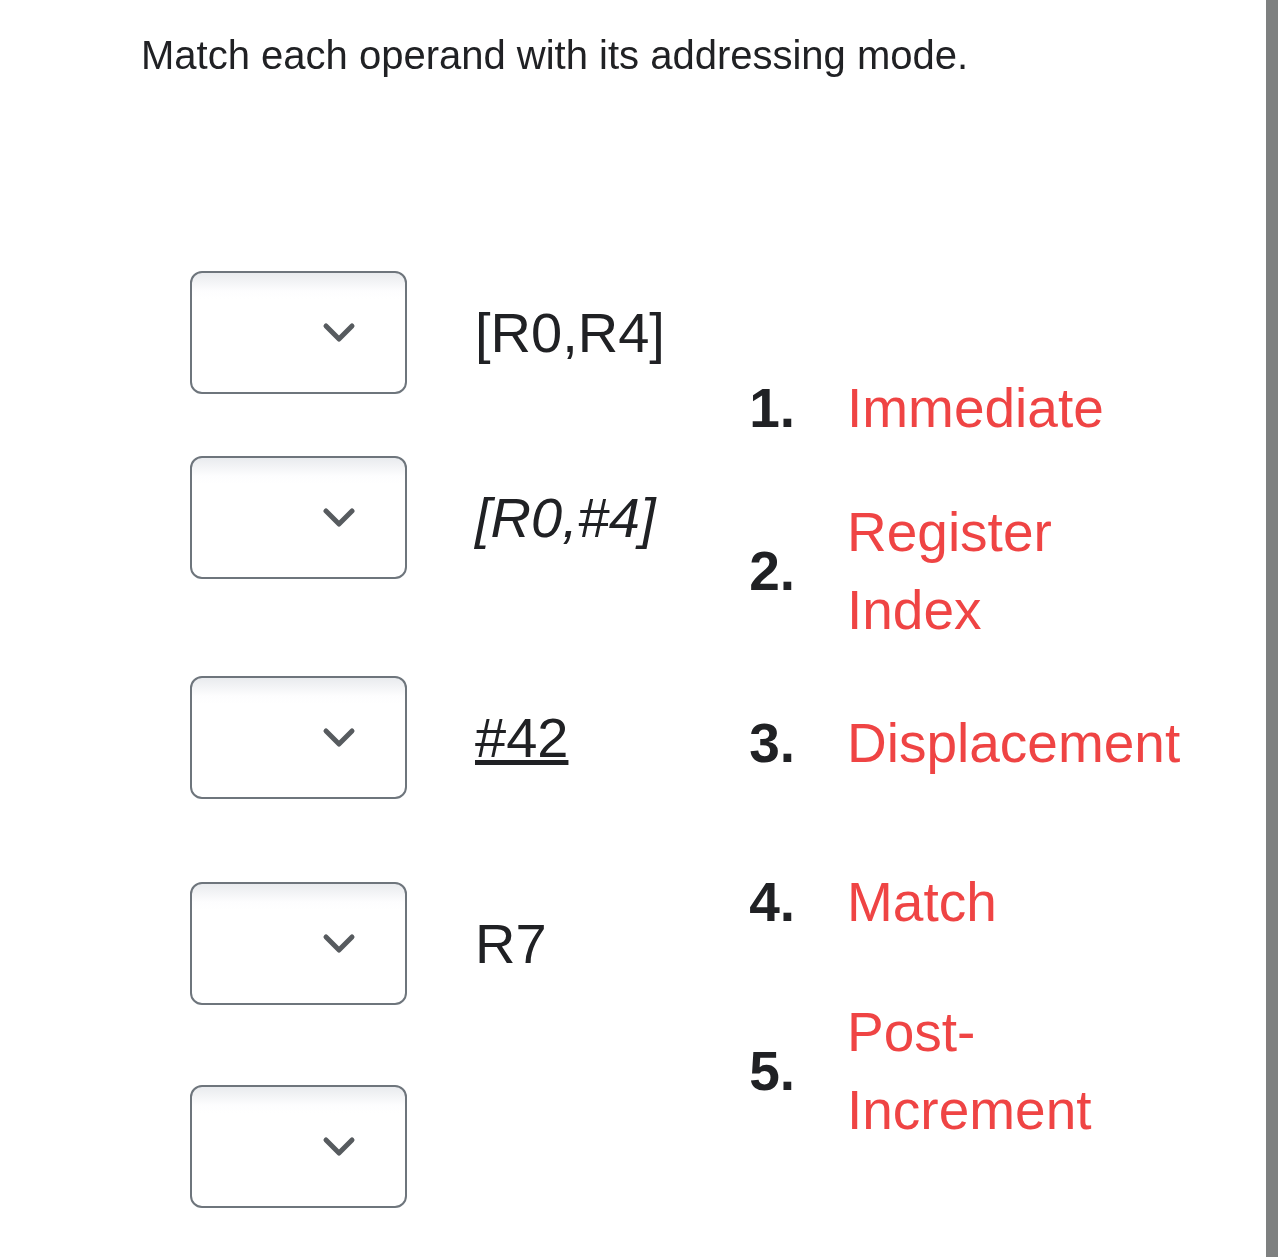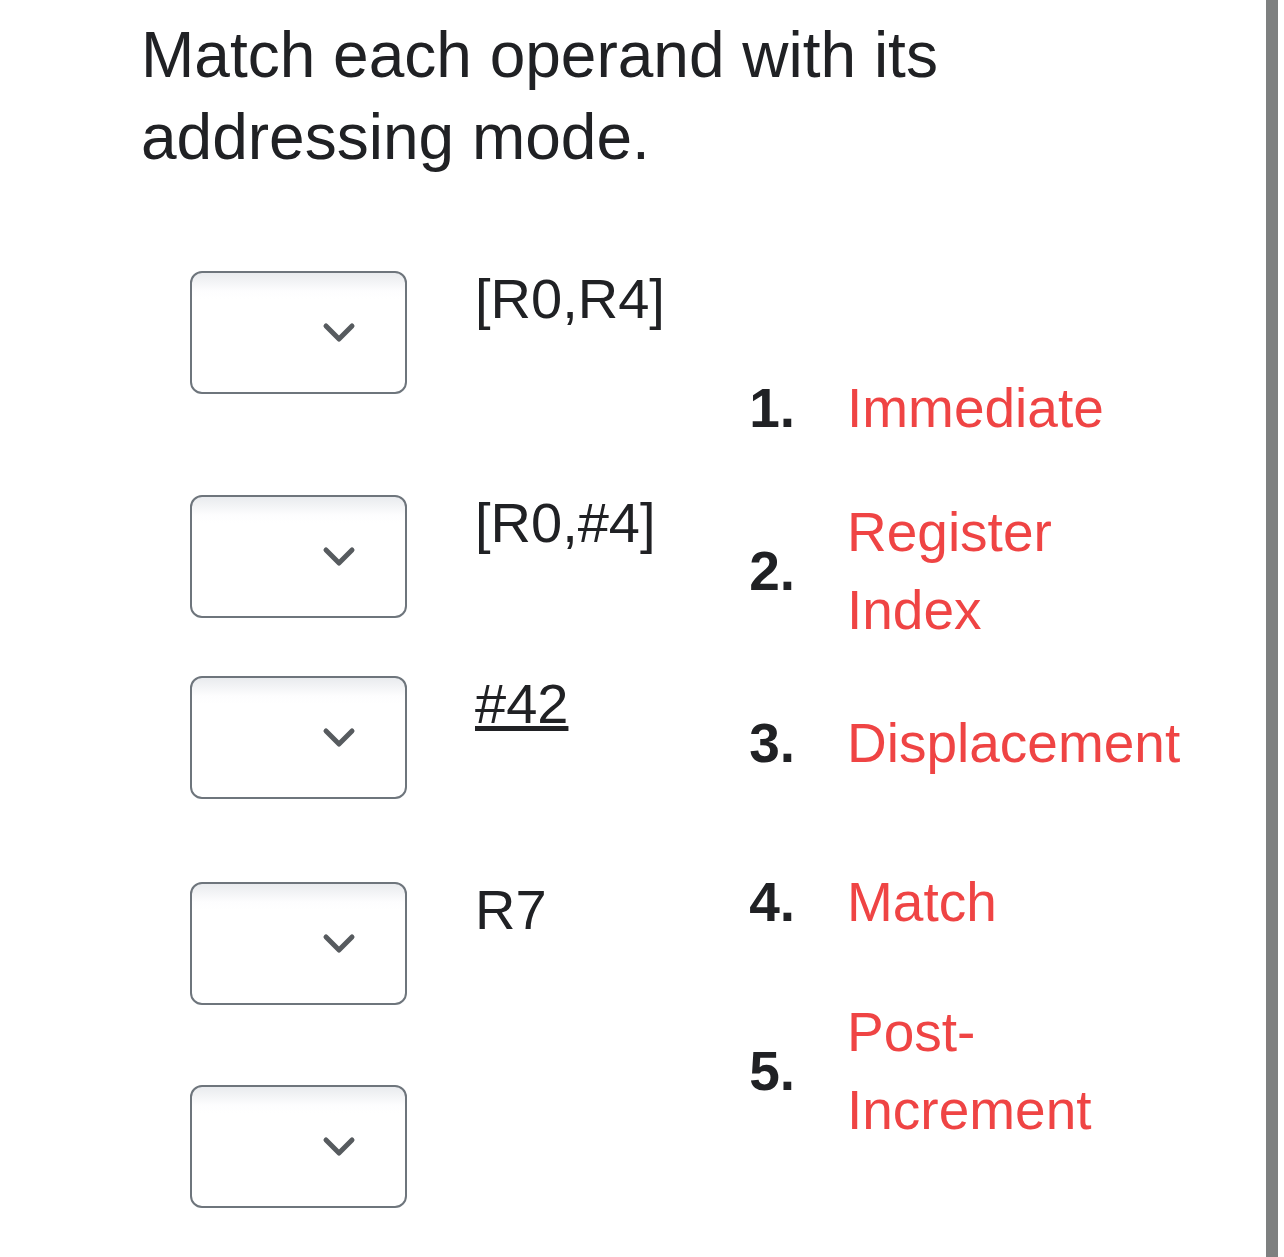--- a/index.html
+++ b/index.html
@@ -7,30 +7,30 @@
     width: 1284px; height: 1257px;
     font-family: "Liberation Sans", sans-serif;
     color: #202124;
     overflow: hidden;
   }
   .canvas { position: relative; width: 1284px; height: 1257px; background: #ffffff; }
 
   
   .prompt {
     position: absolute; left: 141px; top: 14px; width: 1080px;
-    font-size: 64px; line-height: 82px; font-weight: 400; color: #202124;
+    font-size: 40px; line-height: 82px; font-weight: 400; color: #202124;
   }
 
   
   .match-row {
     position: absolute; left: 190px; height: 123px;
-    display: flex; align-items: flex-start; gap: 68px;
+    display: flex; align-items: center; gap: 68px;
   }
   .row-0 { top: 271px; }
-  .row-1 { top: 495px; }
+  .row-1 { top: 456px; font-style: italic; }
   .row-2 { top: 676px; text-decoration: underline; }
   .row-3 { top: 882px; }
   .row-4 { top: 1085px; flex-direction: column; }
 
   .select-box {
     position: relative; width: 217px; height: 123px; box-sizing: border-box;
     border: 2px solid #6e757c; border-radius: 12px;
     background: linear-gradient(180deg, #e9ebee 0px, #fdfdfe 18px, #ffffff 26px);
     cursor: pointer; flex: none;
   }

